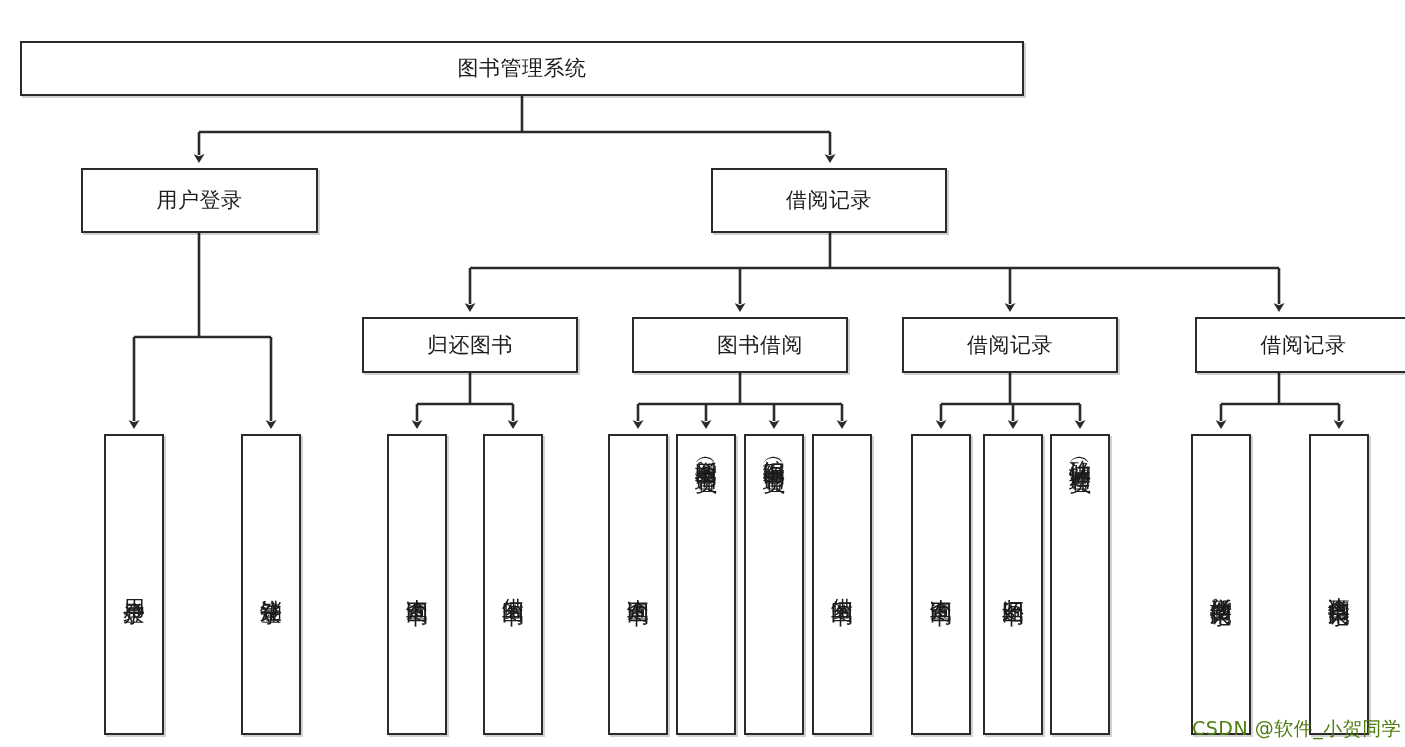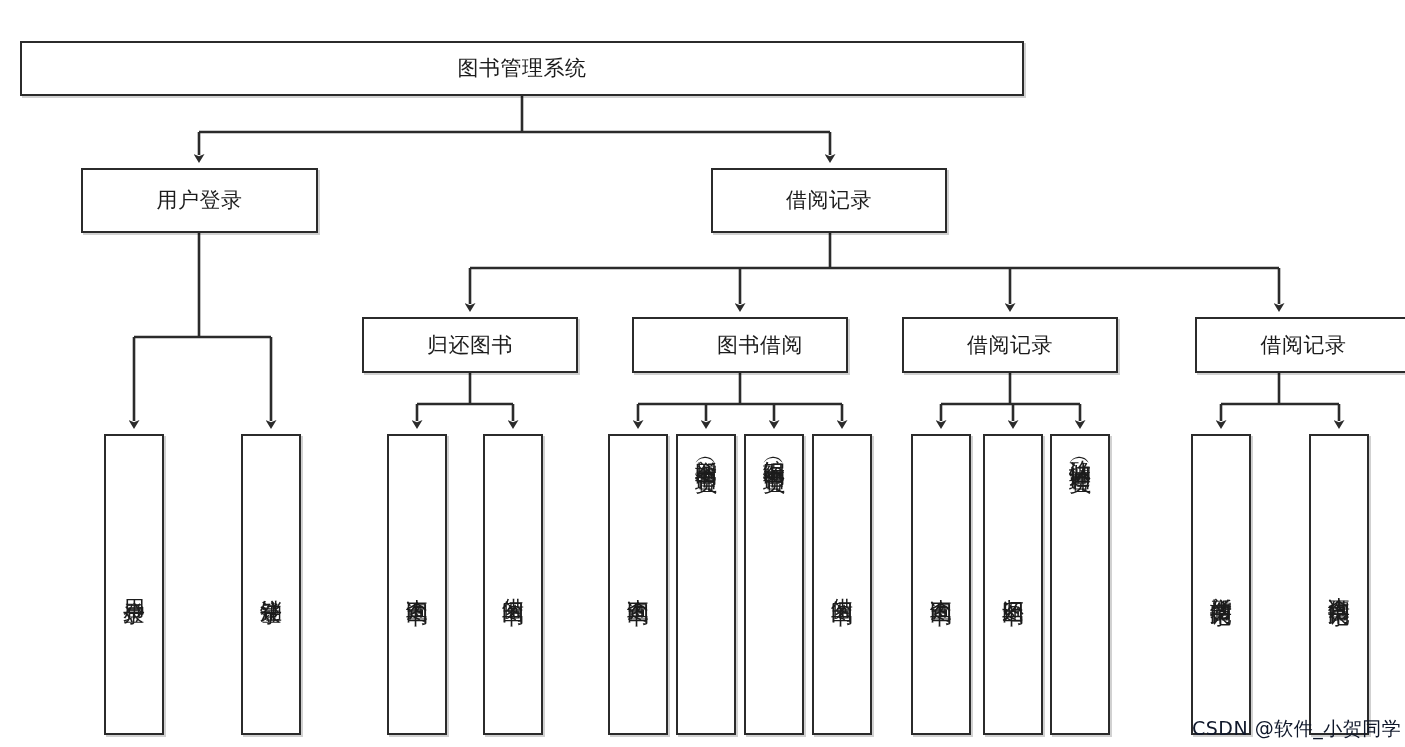--- a/index.html
+++ b/index.html
@@ -58,21 +58,21 @@
     writing-mode: vertical-rl;
     text-orientation: upright;
     color: #1c1c1c;
     font-size: 22px;
     line-height: 1.18;
     letter-spacing: 2px;
     white-space: nowrap;
   }
   .watermark {
     position: absolute;
-    color: #0f172a;
+    color: #4d7c0f;
     font-size: 19px;
     letter-spacing: 0.5px;
     white-space: nowrap;
     pointer-events: none;
   }
 </style>
 </head>
 <body>
 
 <div id="diagram-root">

